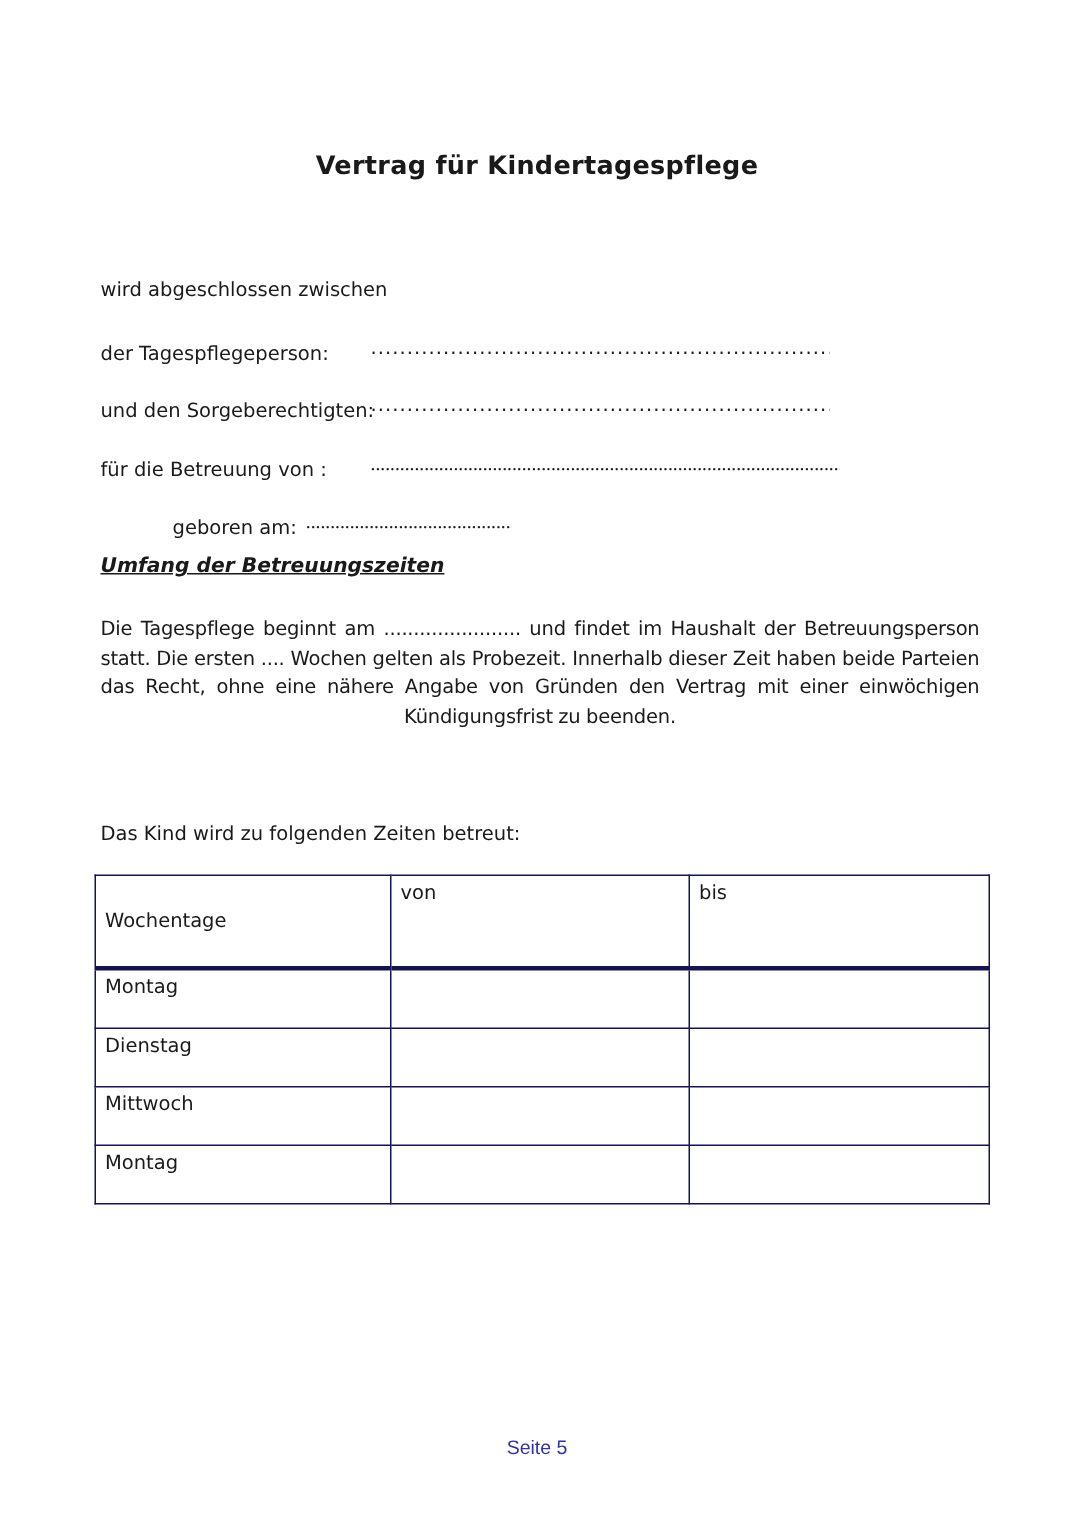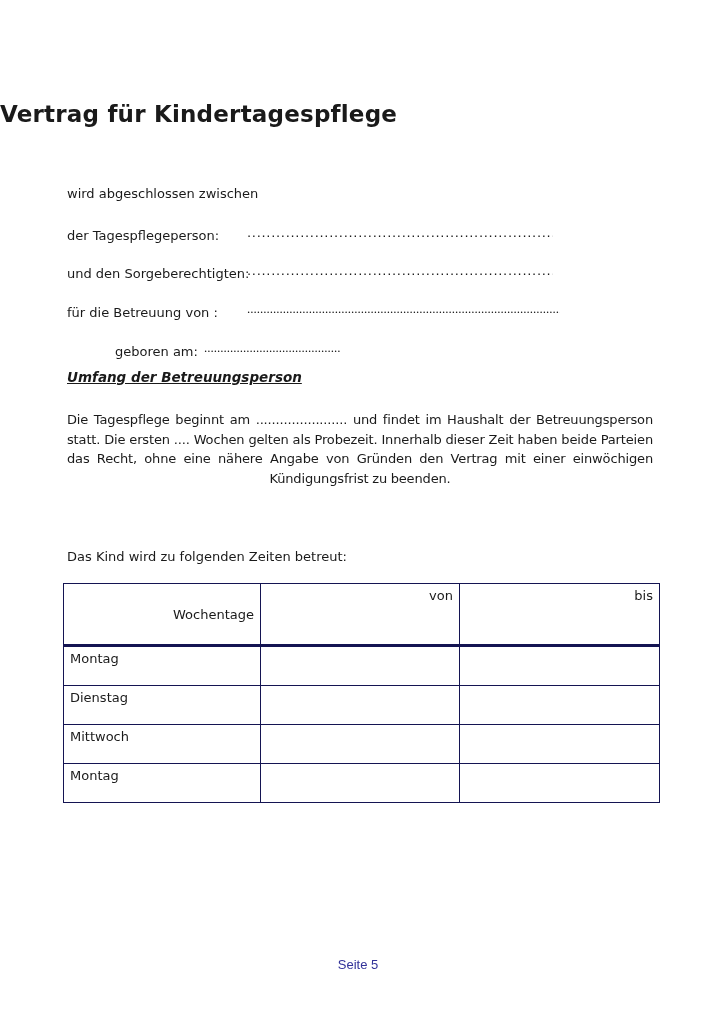--- a/index.html
+++ b/index.html
@@ -15,22 +15,22 @@
     font-family: "DejaVu Sans", sans-serif;
     font-size: 13px;
     color: var(--text-color, #1a1a1a);
     overflow: hidden;
   }
   .doc-title {
     position: absolute;
     top: 101px;
     left: 0;
     right: 0;
-    text-align: left;
-    font-size: 23px;
+    text-align: center;
+    font-size: 17px;
     font-weight: bold;
     letter-spacing: 0.2px;
   }
   .line-abs {
     position: absolute;
     left: 67px;
     white-space: nowrap;
   }
   .field-label {
     display: inline-block;
@@ -103,21 +103,21 @@
   }
   table.schedule td, table.schedule th {
     border: 1px solid var(--border-color, #141452);
     font-weight: normal;
     text-align: left;
     font-size: 13px;
     padding: 4px 6px;
     vertical-align: top;
     overflow: hidden;
   }
-  table.schedule .hdr-row td { height: 52px; border-bottom: 3px solid var(--border-color, #141452); text-align: right; }
+  table.schedule .hdr-row td { height: 52px; border-bottom: 3px solid var(--border-color, #141452); }
   table.schedule .hdr-row td.day-col { vertical-align: middle; }
   table.schedule .data-row td { height: 30px; }
   .col-1 { width: 184px; }
   .col-2 { width: 186px; }
   .col-3 { width: 187px; }
   .page-footer {
     position: absolute;
     top: 957px;
     left: 0;
     right: 0;
@@ -145,21 +145,21 @@
   </div>
 
   <div class="line-abs" style="top:301px">
     <span class="field-label">für die Betreuung von :</span><span class="dots-fine w-long">............................................................................................................................................</span>
   </div>
 
   <div class="line-abs" style="top:340px">
     <span class="field-label auto">geboren am:</span><span class="dots-fine w-short">......................................................................</span>
   </div>
 
-  <div class="section-heading">Umfang der Betreuungsperson</div>
+  <div class="section-heading">Umfang der Betreuungszeiten</div>
 
   <div class="paragraph">
     <div class="jl">Die Tagespflege beginnt am ....................... und findet im Haushalt der Betreuungsperson</div>
     <div class="jl">statt. Die ersten .... Wochen gelten als Probezeit. Innerhalb dieser Zeit haben beide Parteien</div>
     <div class="jl">das Recht, ohne eine nähere Angabe von Gründen den Vertrag mit einer einwöchigen</div>
     <div class="ll">Kündigungsfrist zu beenden.</div>
   </div>
 
   <div class="care-intro">Das Kind wird zu folgenden Zeiten betreut:</div>
 

